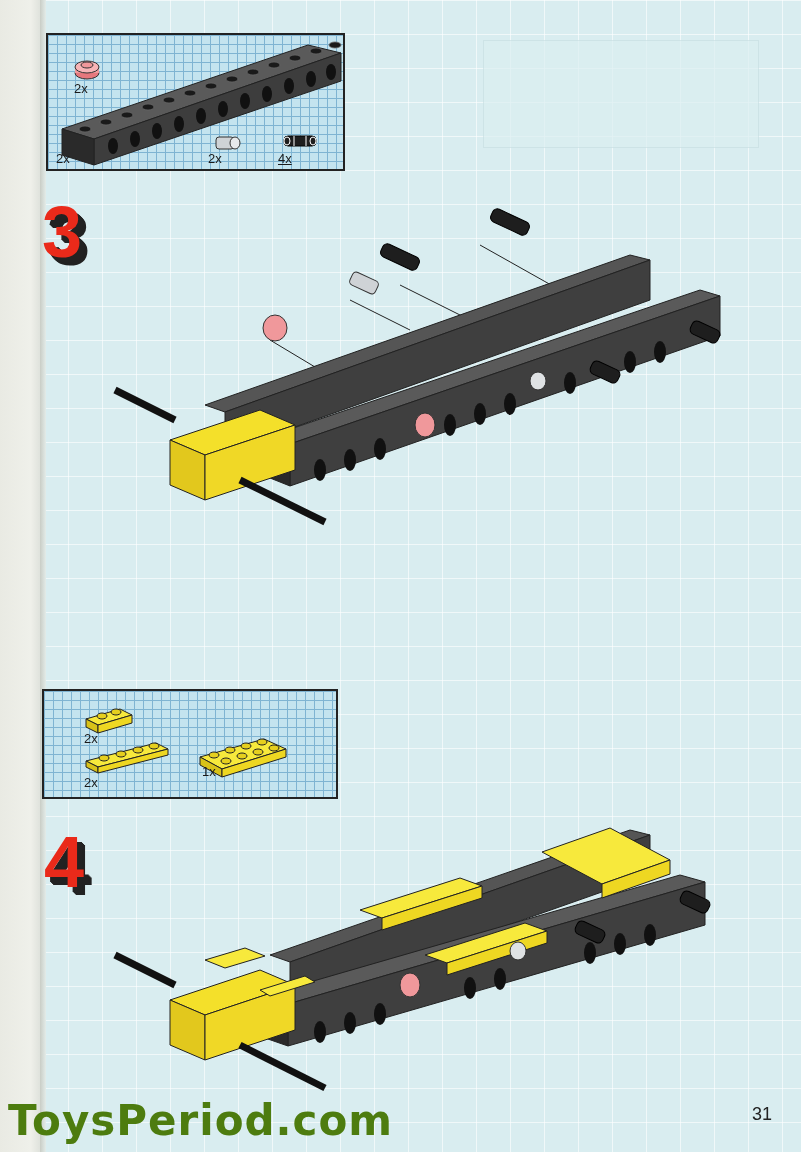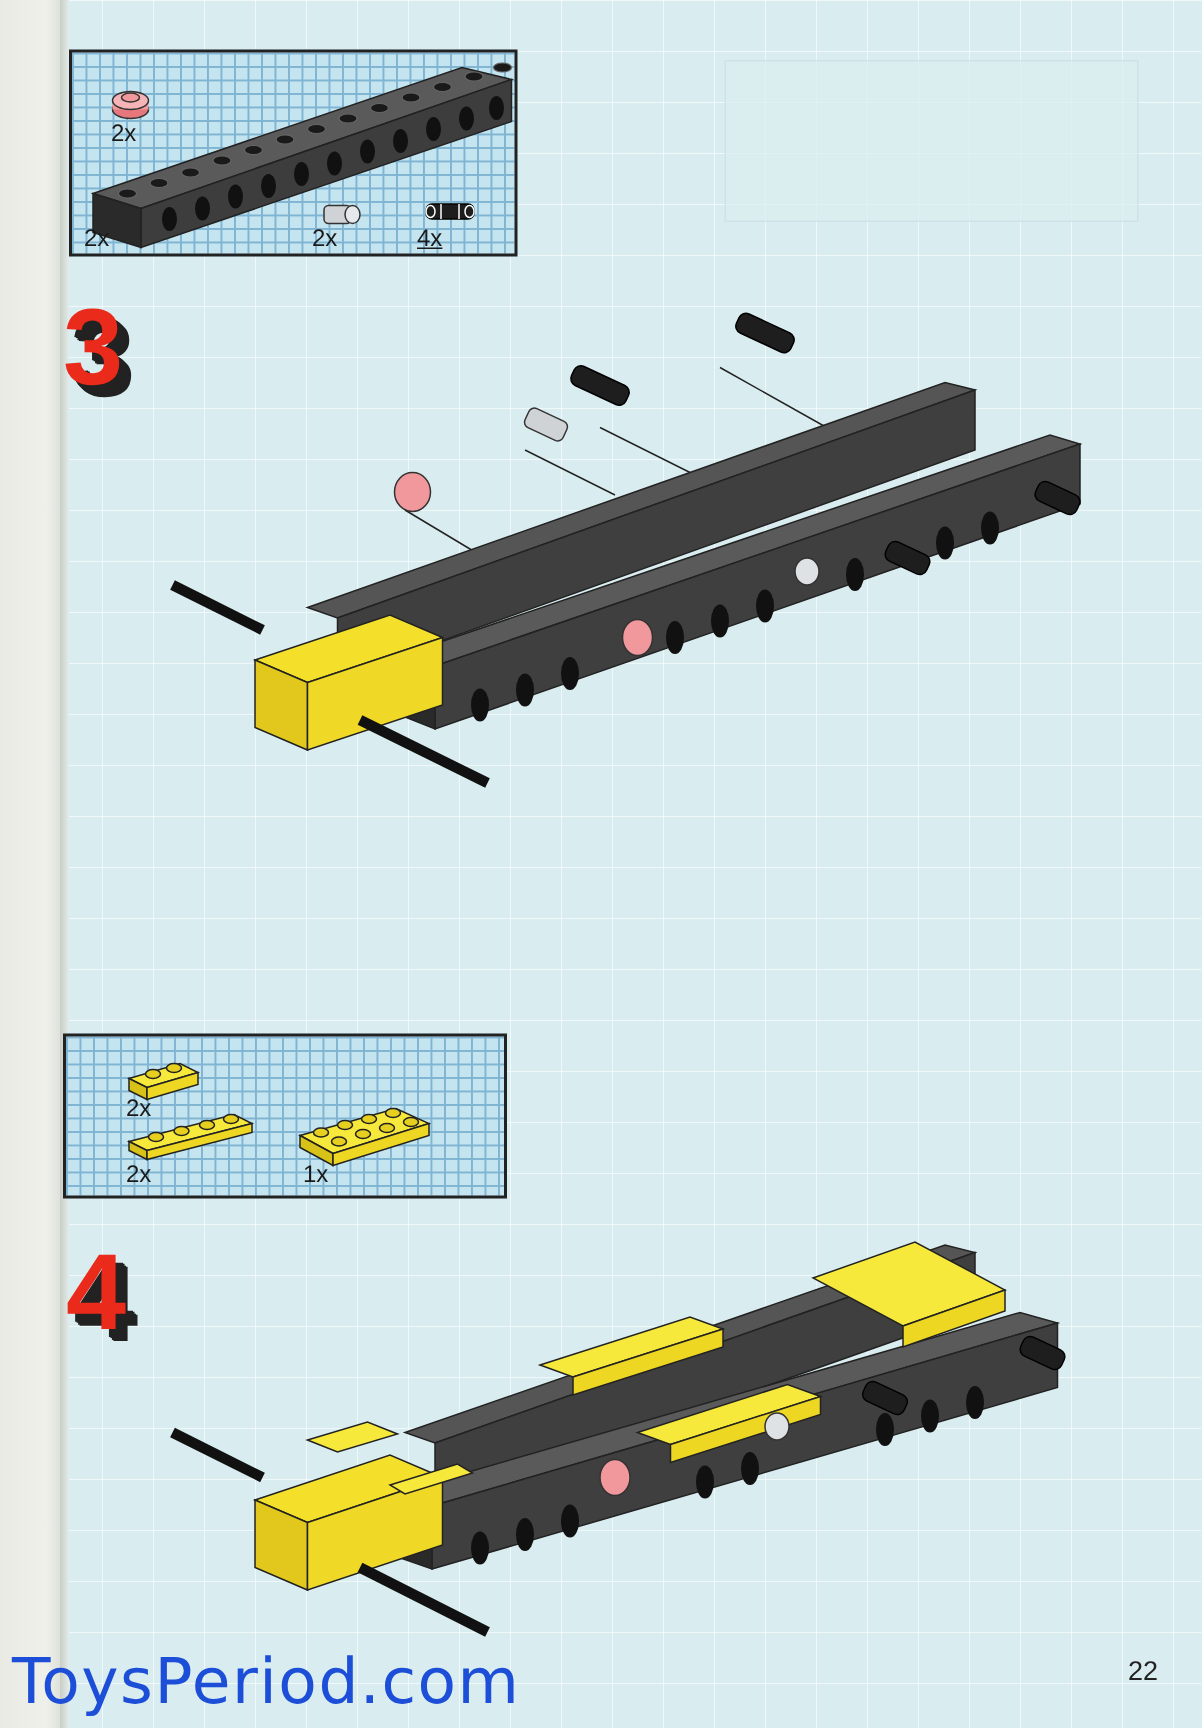--- a/index.html
+++ b/index.html
@@ -14,26 +14,26 @@
   .binding{position:absolute;left:0;top:0;width:44px;height:1152px;
     background:linear-gradient(90deg,#e9eae3 0%,#eff0ea 70%,#d8dcd6 100%);}
   .binding-shadow{position:absolute;left:40px;top:0;width:6px;height:1152px;background:linear-gradient(90deg,#c9cdc6,#e3ece9);}
   .ghost{position:absolute;left:483px;top:40px;width:274px;height:106px;border:1px solid #c8dfe3;background:#dbeff1;opacity:.7;}
   .parts-box{position:absolute;border:2px solid #222;
     background-color:#c4e4ef;
     background-image:
       linear-gradient(#7fb4d2 1px, transparent 1px),
       linear-gradient(90deg,#7fb4d2 1px, transparent 1px);
     background-size:9px 9px;}
-  .qty{position:absolute;font-size:16px;color:#1a1a1a;}
+  .qty{position:absolute;font-size:13px;color:#1a1a1a;}
   .step-num{position:absolute;font-family:"Liberation Sans",sans-serif;font-weight:bold;
     font-size:72px;line-height:1;color:#ea2a1a;
     text-shadow:5px 5px 0 #222,6px 6px 0 #222,7px 7px 0 #222,8px 8px 0 #222;}
-  .watermark{position:absolute;left:8px;top:1096px;font-family:"DejaVu Sans",sans-serif;font-weight:normal;
-    font-size:42px;color:#1d4ed8;letter-spacing:1px;}
+  .watermark{position:absolute;left:8px;top:1096px;font-family:"DejaVu Sans",sans-serif;font-weight:bold;
+    font-size:42px;color:#4d7c0f;letter-spacing:1px;}
   .page-number{position:absolute;left:752px;top:1104px;font-size:18px;color:#222;}
   svg{position:absolute;overflow:visible;}
 </style>
 </head>
 <body>
 
 <div class="page"></div>
 <div class="binding"></div>
 <div class="binding-shadow"></div>
 <div class="ghost"></div>
@@ -174,21 +174,21 @@
       <ellipse cx="16" cy="20" rx="5" ry="3"></ellipse>
         <ellipse cx="32" cy="15" rx="5" ry="3"></ellipse>
       <ellipse cx="48" cy="11" rx="5" ry="3"></ellipse>
         <ellipse cx="64" cy="7" rx="5" ry="3"></ellipse>
       <ellipse cx="28" cy="26" rx="5" ry="3"></ellipse>
         <ellipse cx="44" cy="21" rx="5" ry="3"></ellipse>
       <ellipse cx="60" cy="17" rx="5" ry="3"></ellipse>
         <ellipse cx="76" cy="13" rx="5" ry="3"></ellipse>
     </g>
   </svg>
-  <span class="qty" style="left:158px;top:84px;">1x</span>
+  <span class="qty" style="left:158px;top:73px;">1x</span>
 </div>
 
 <span class="step-num" style="left:44px;top:826px;">4</span>
 
 <svg style="left:110px;top:820px;" width="610" height="270">
 
   <polygon points="160,135 520,10 540,15 180,142" fill="#555" stroke="#222"></polygon>
   <polygon points="180,142 540,15 540,55 180,182" fill="#3f3f3f" stroke="#222"></polygon>
 
   <polygon points="155,175 570,55 595,62 178,184" fill="#5a5a5a" stroke="#222"></polygon>
@@ -221,13 +221,13 @@
   <line x1="5" y1="135" x2="65" y2="165" stroke="#111" stroke-width="7"></line>
   <line x1="130" y1="225" x2="215" y2="268" stroke="#111" stroke-width="7"></line>
 
   <ellipse cx="300" cy="165" rx="10" ry="12" fill="#f0989b" stroke="#333"></ellipse>
   <ellipse cx="408" cy="131" rx="8" ry="9" fill="#dfe2e4" stroke="#333"></ellipse>
   <rect x="465" y="105" width="30" height="14" rx="5" fill="#1e1e1e" stroke="#000" transform="rotate(25 480 112)"></rect>
   <rect x="570" y="75" width="30" height="14" rx="5" fill="#1e1e1e" stroke="#000" transform="rotate(25 585 82)"></rect>
 </svg>
 
 <span class="watermark">ToysPeriod.com</span>
-<span class="page-number">22</span>
+<span class="page-number">31</span>
 
 </body></html>

